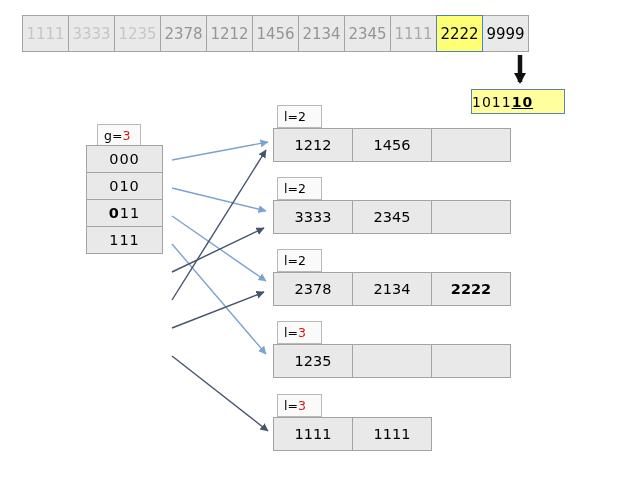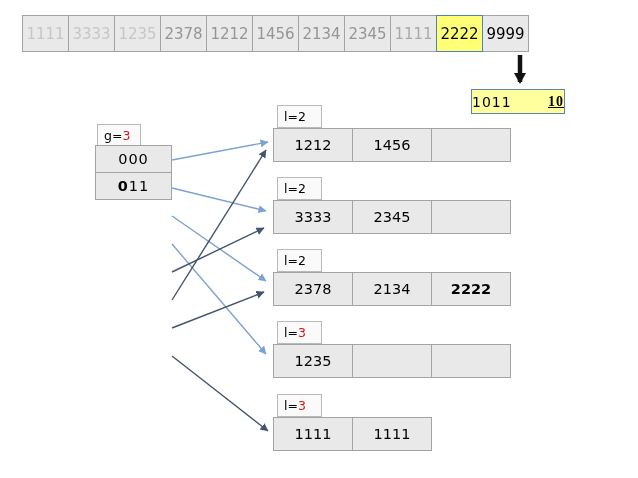--- a/index.html
+++ b/index.html
@@ -19,34 +19,34 @@
   .kcell:first-child{margin-left:0;}
   .kcell[data-state="faded"]{color:#c6c6c6;}
   .kcell[data-state="seen"]{color:#959595;}
   .kcell[data-state="seen2"]{color:#a9a9a9;}
   .kcell[data-state="current"]{color:#000;background:#ffff75;border:1px solid #4f81bd;z-index:2;}
   .kcell[data-state="pending"]{color:#000;}
   
   .hash-box{
     position:absolute;left:471px;top:89px;width:94px;height:25px;
     box-sizing:border-box;background:#ffff9e;border:1px solid #5b84a8;
-    display:flex;align-items:center;justify-content:space-between;
+    display:flex;align-items:center;justify-content:flex-start;
     font-size:14px;color:#000;letter-spacing:1px;
   }
-  .hash-box .suffix{font-weight:bold;text-decoration:underline;font-family:Liberation Serif, serif;}
+  .hash-box .suffix{font-weight:bold;text-decoration:underline;}
   
   .dir-tab{
     position:absolute;left:97px;top:124px;width:44px;height:23px;
     box-sizing:border-box;background:#fafafa;border:1px solid #b9b9b9;
     font-size:12.5px;color:#000;display:flex;align-items:center;padding-left:6px;
   }
   .red{color:#d91616;}
   [data-color="red"]{color:#d91616;}
   [data-color="black"]{color:#000;}
-  .dir-col{position:absolute;left:95px;top:146px;}
+  .dir-col{position:absolute;left:86px;top:146px;}
   .dir-row{
     box-sizing:border-box;width:77px;height:28px;margin-top:-1px;
     border:1px solid #a3a3a3;background:#e9e9e9;
     display:flex;align-items:center;justify-content:center;
     font-size:14.5px;color:#000;letter-spacing:1px;
   }
   .dir-row .head{font-weight:bold;}
   
   .bucket-tab{
     position:absolute;left:277px;width:45px;height:23px;box-sizing:border-box;
@@ -91,22 +91,30 @@
   <span>g=</span>
     <span class="red">3</span>
 </div>
 
 <div class="dir-col">
   <div class="dir-row">
       <span class="head"></span>
       <span>000</span>
     </div>
   <div class="dir-row">
+      <span class="head"></span>
+      <span>010</span>
+    </div>
+  <div class="dir-row">
       <span class="head">0</span>
       <span>11</span>
+    </div>
+  <div class="dir-row">
+      <span class="head"></span>
+      <span>111</span>
     </div>
 </div>
 
 <div class="bucket-tab" style="top:105px;">
   <span>l=</span>
     <span data-color="black">2</span>
 </div>
 <div class="bucket-row" style="top:128px;">
   <div class="bcell" data-weight="normal">1212</div>
   <div class="bcell" data-weight="normal">1456</div>

